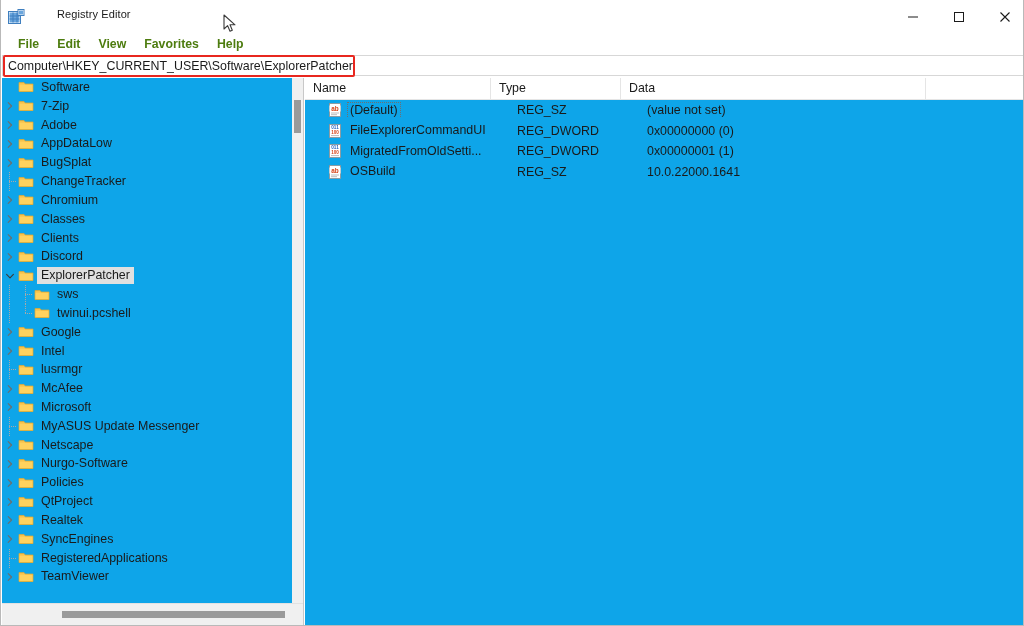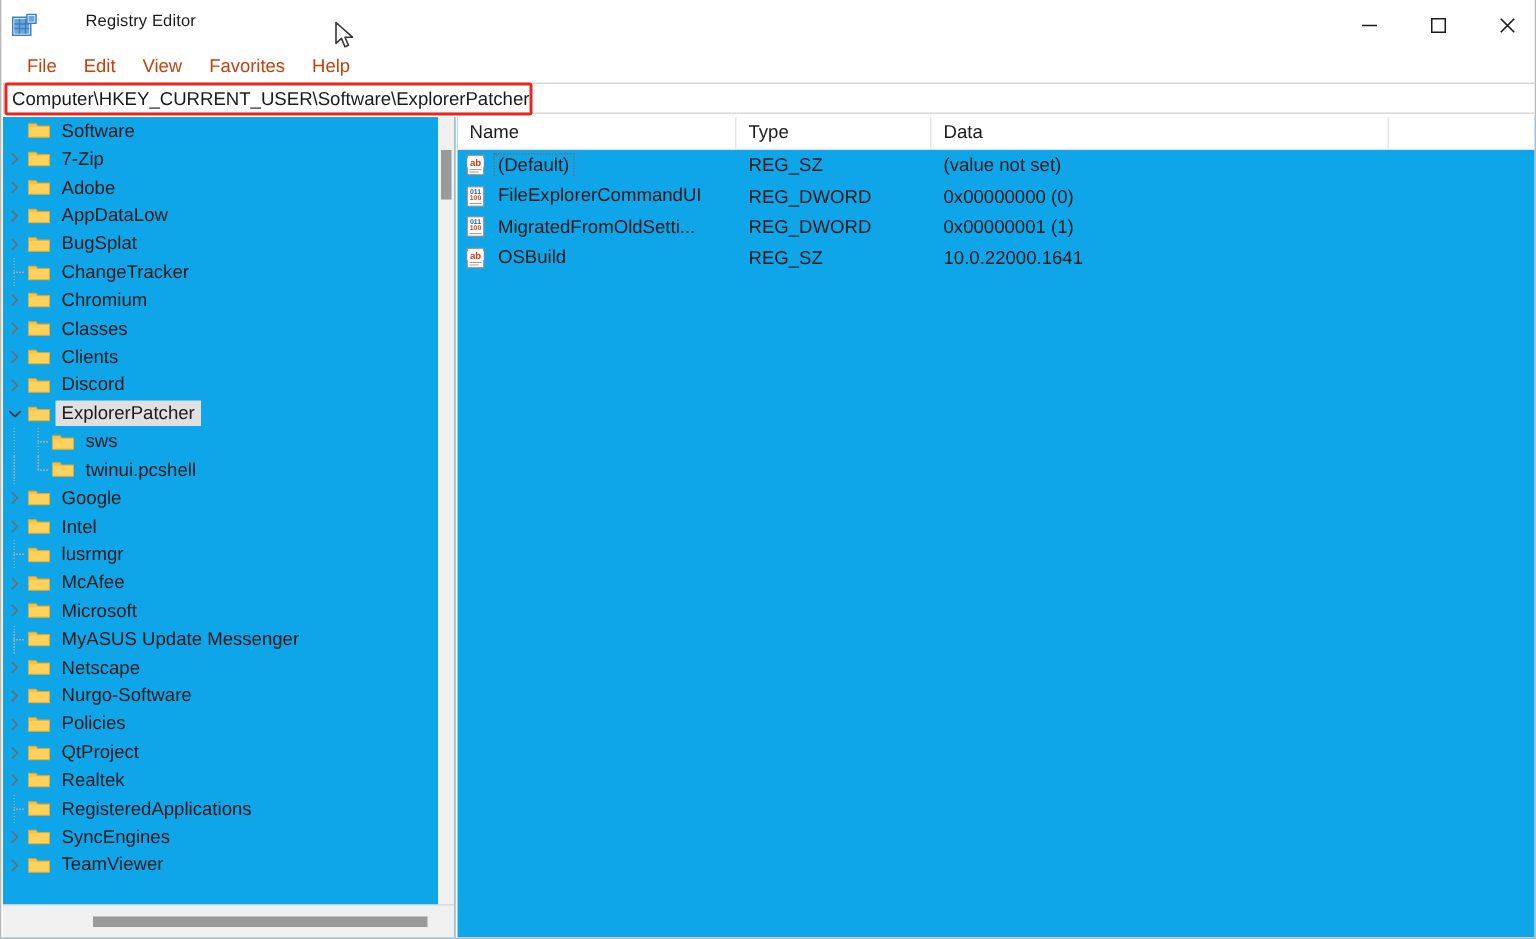--- a/index.html
+++ b/index.html
@@ -52,24 +52,25 @@
 
   
   #menubar {
     position: absolute; left: 0; top: 33px;
     width: 1024px; height: 22px;
     background: #ffffff;
     display: flex; align-items: center;
     padding-left: 8px;
   }
   .menu-item {
-    font-size: 12.3px; color: #c2410c;
+    font-size: 12.3px; color: #4d7c0f;
     padding: 2px 9px 3px 9px;
     white-space: nowrap;
     cursor: default;
+    font-weight: bold;
   }
 
   
   #addressbar-wrap {
     position: absolute; left: 0; top: 55px;
     width: 1024px; height: 22px;
     background: #ffffff;
   }
   #addressbar {
     position: absolute; left: 1px; top: 0px;
@@ -228,20 +229,21 @@
   }
   .list-row.focused .cell-name .name-text {
     outline: 1px dotted #707070;
     outline-offset: 0px;
   }
   .cell-name {
     width: 186px; flex: 0 0 186px;
     display: flex; align-items: center;
     padding-left: 4px;
     overflow: hidden;
+    margin-left: 18px;
   }
   .vicon { width: 16px; height: 16px; flex: 0 0 16px; margin-right: 5px; }
   .name-text { padding: 0 2px; line-height: 15px; }
   .cell-type { width: 130px; flex: 0 0 130px; padding-left: 8px; overflow: hidden; }
   .cell-data { flex: 1 1 auto; padding-left: 8px; overflow: hidden; }
 
   
   #cursor {
     position: absolute; left: 222px; top: 14px;
     z-index: 60; pointer-events: none;
@@ -606,43 +608,43 @@
               </svg>
             </span>
             <span class="folder"><svg width="16" height="16" viewBox="0 0 16 16">
                 <path d="M1 3.5 L6 3.5 L7.2 5 L15 5 L15 12.5 L1 12.5 Z" fill="#f7c24b"></path>
                 <path d="M1 5.6 L15 5.6 L15 12.5 L1 12.5 Z" fill="#ffd25e"></path>
                 <path d="M1 3.5 L6 3.5 L7.2 5 L15 5 L15 12.5 L1 12.5 Z" fill="none" stroke="#e2a92f" stroke-width="0.7"></path>
               </svg></span>
             <span class="tree-label">Realtek</span>
           </div>
           <div class="tree-row">
+            <span class="chev">
+              <svg width="10" height="10" viewBox="0 0 10 10">
+                <path d="M3.2 1.6 L6.6 5 L3.2 8.4" fill="none" stroke="#6d6d6d" stroke-width="1.1" stroke-linecap="round" stroke-linejoin="round"></path>
+              </svg>
+            </span>
+            <span class="folder"><svg width="16" height="16" viewBox="0 0 16 16">
+                <path d="M1 3.5 L6 3.5 L7.2 5 L15 5 L15 12.5 L1 12.5 Z" fill="#f7c24b"></path>
+                <path d="M1 5.6 L15 5.6 L15 12.5 L1 12.5 Z" fill="#ffd25e"></path>
+                <path d="M1 3.5 L6 3.5 L7.2 5 L15 5 L15 12.5 L1 12.5 Z" fill="none" stroke="#e2a92f" stroke-width="0.7"></path>
+              </svg></span>
+            <span class="tree-label">SyncEngines</span>
+          </div>
+          <div class="tree-row">
             <span class="dotline">
               <span class="vline"></span>
               <span class="hline"></span>
             </span>
             <span class="folder"><svg width="16" height="16" viewBox="0 0 16 16">
                 <path d="M1 3.5 L6 3.5 L7.2 5 L15 5 L15 12.5 L1 12.5 Z" fill="#f7c24b"></path>
                 <path d="M1 5.6 L15 5.6 L15 12.5 L1 12.5 Z" fill="#ffd25e"></path>
                 <path d="M1 3.5 L6 3.5 L7.2 5 L15 5 L15 12.5 L1 12.5 Z" fill="none" stroke="#e2a92f" stroke-width="0.7"></path>
               </svg></span>
             <span class="tree-label">RegisteredApplications</span>
-          </div>
-          <div class="tree-row">
-            <span class="chev">
-              <svg width="10" height="10" viewBox="0 0 10 10">
-                <path d="M3.2 1.6 L6.6 5 L3.2 8.4" fill="none" stroke="#6d6d6d" stroke-width="1.1" stroke-linecap="round" stroke-linejoin="round"></path>
-              </svg>
-            </span>
-            <span class="folder"><svg width="16" height="16" viewBox="0 0 16 16">
-                <path d="M1 3.5 L6 3.5 L7.2 5 L15 5 L15 12.5 L1 12.5 Z" fill="#f7c24b"></path>
-                <path d="M1 5.6 L15 5.6 L15 12.5 L1 12.5 Z" fill="#ffd25e"></path>
-                <path d="M1 3.5 L6 3.5 L7.2 5 L15 5 L15 12.5 L1 12.5 Z" fill="none" stroke="#e2a92f" stroke-width="0.7"></path>
-              </svg></span>
-            <span class="tree-label">SyncEngines</span>
           </div>
           <div class="tree-row">
             <span class="chev">
               <svg width="10" height="10" viewBox="0 0 10 10">
                 <path d="M3.2 1.6 L6.6 5 L3.2 8.4" fill="none" stroke="#6d6d6d" stroke-width="1.1" stroke-linecap="round" stroke-linejoin="round"></path>
               </svg>
             </span>
             <span class="folder"><svg width="16" height="16" viewBox="0 0 16 16">
                 <path d="M1 3.5 L6 3.5 L7.2 5 L15 5 L15 12.5 L1 12.5 Z" fill="#f7c24b"></path>
                 <path d="M1 5.6 L15 5.6 L15 12.5 L1 12.5 Z" fill="#ffd25e"></path>

